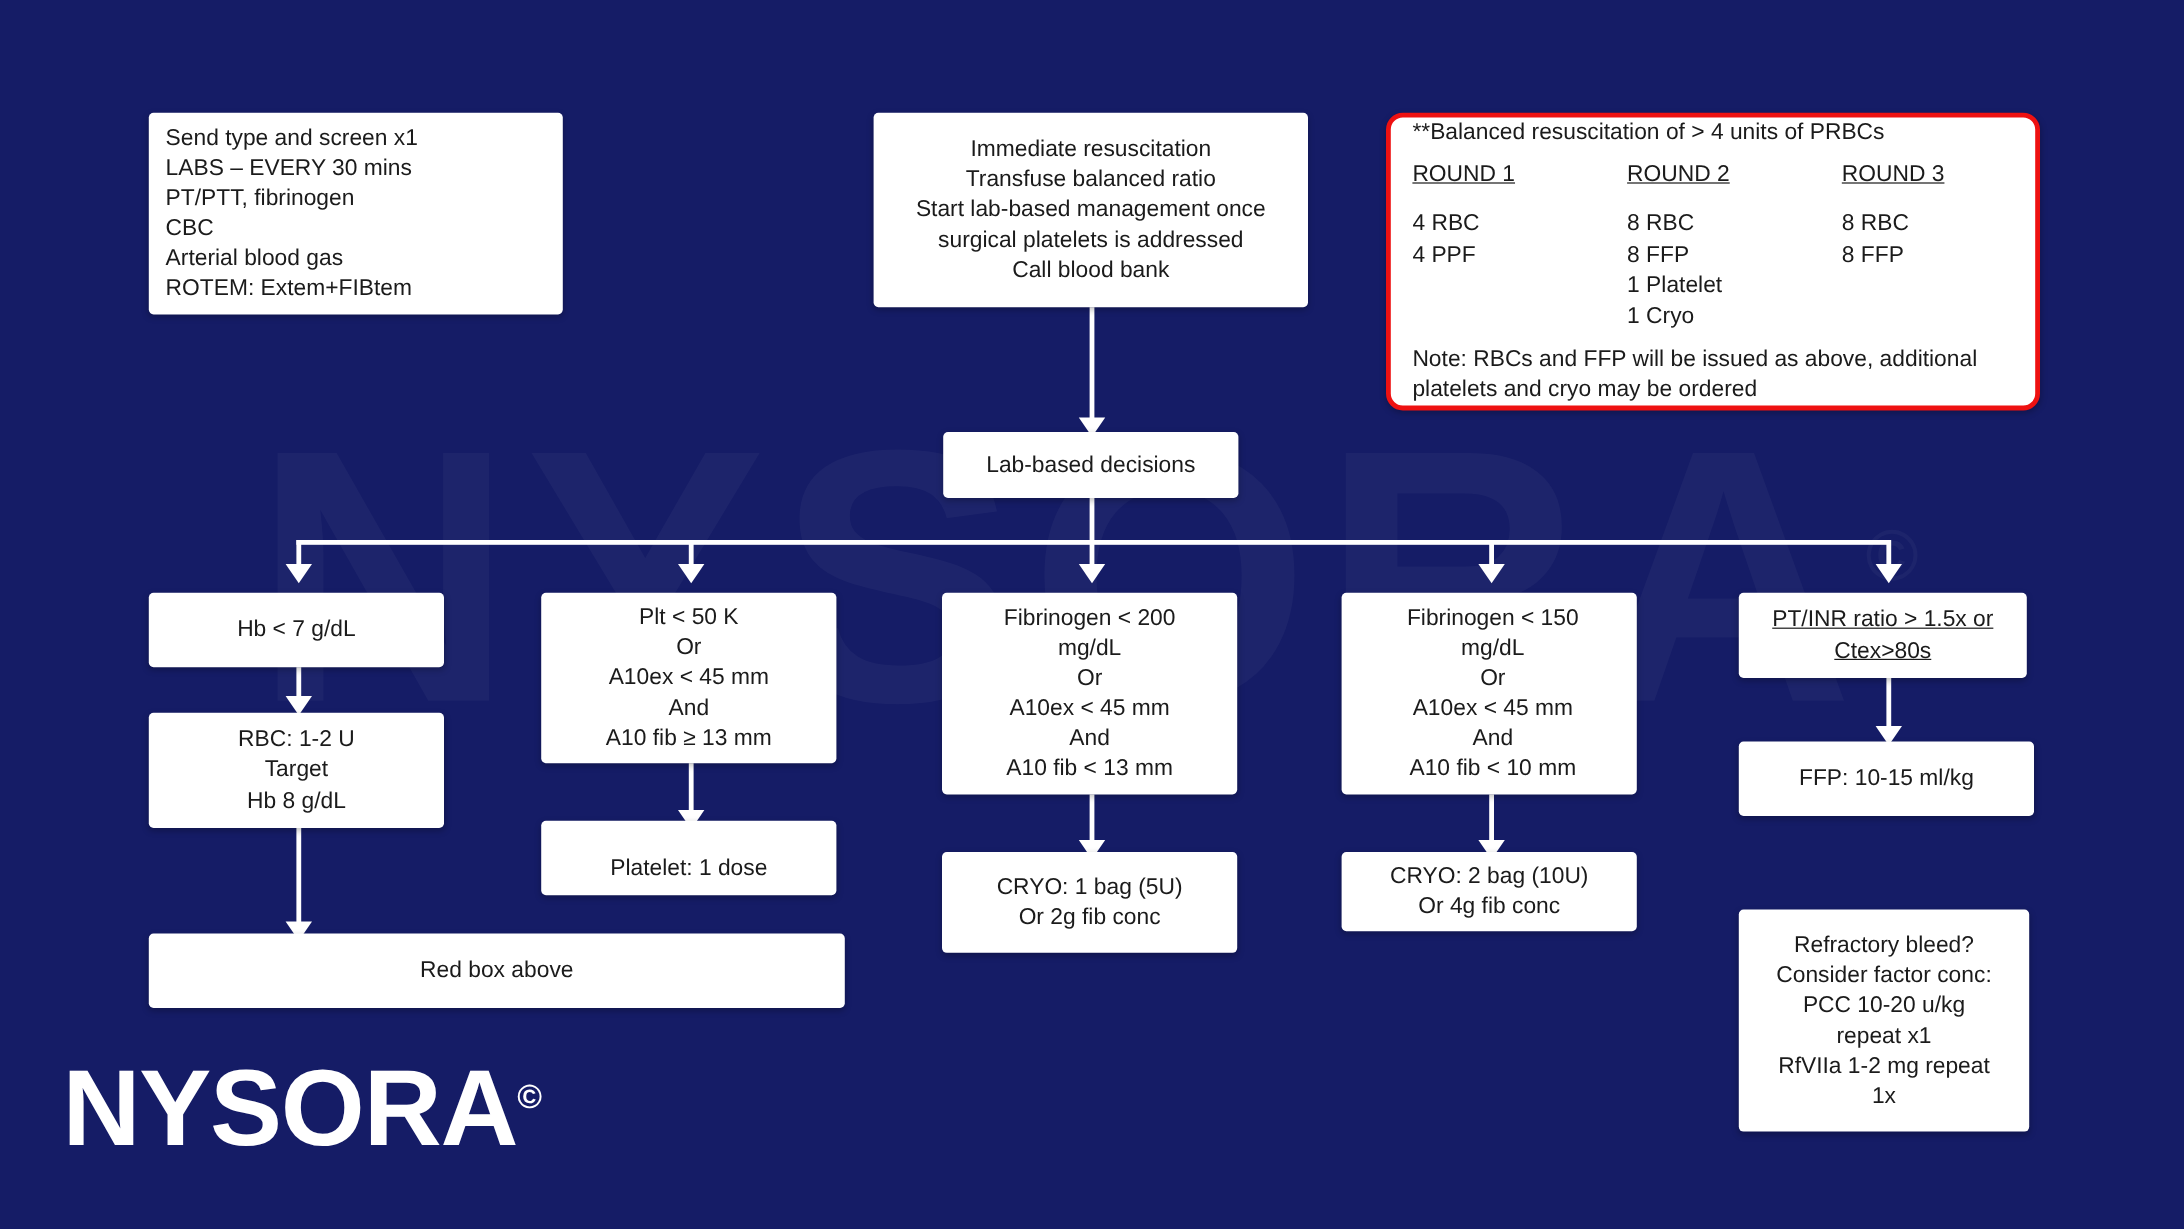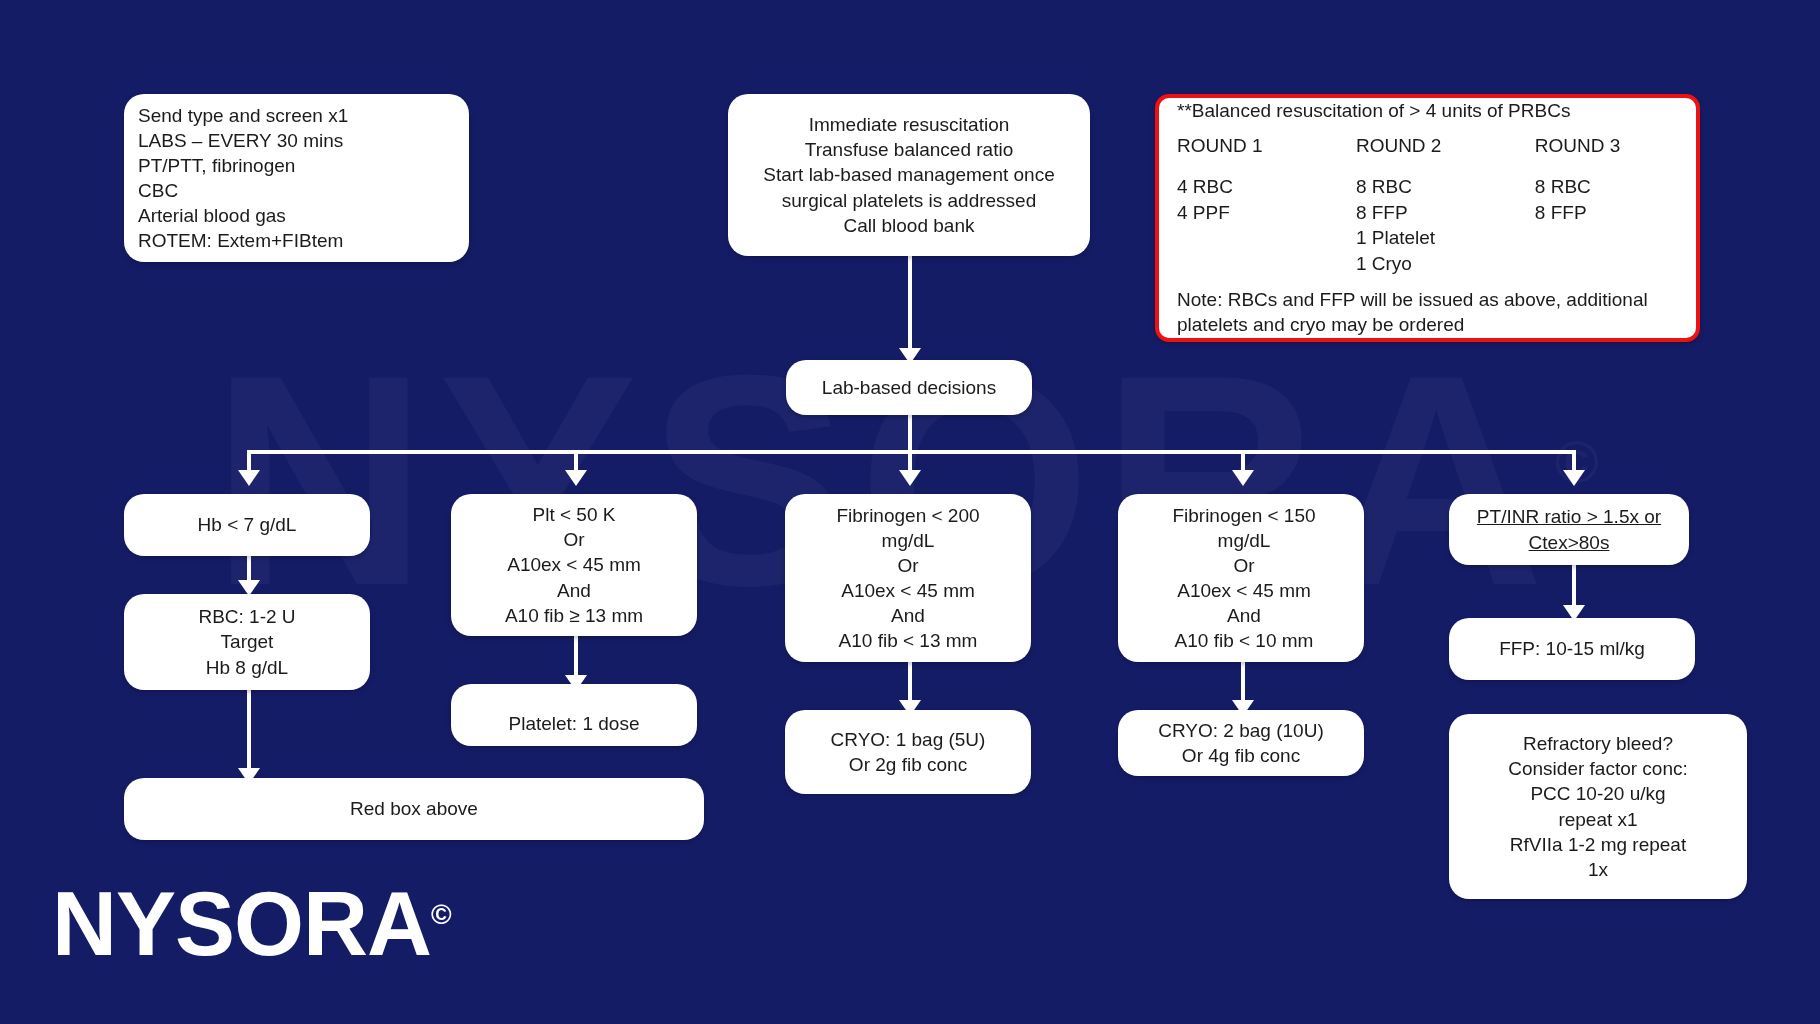--- a/index.html
+++ b/index.html
@@ -49,21 +49,21 @@
   }
   .logo sup {
     font-size: 28px;
     vertical-align: super;
   }
 
   
   .box {
     position: absolute;
     background: #ffffff;
-    border-radius: 20px;
+    border-radius: 4px;
     box-sizing: border-box;
     display: flex;
     flex-direction: column;
     justify-content: center;
     padding: 10px 14px;
     font-size: 19px;
     line-height: 1.32;
     text-align: center;
     box-shadow: 0 2px 5px rgba(0,0,0,0.25);
   }
@@ -83,20 +83,21 @@
   
   .rounds {
     display: flex;
     margin-top: 10px;
   }
   .rounds .col {
     width: 200px;
   }
   .rounds .col.c3 { width: 160px; }
   .rounds .hdr {
+    text-decoration: underline;
     margin-bottom: 16px;
   }
   .rounds .cell {
     line-height: 1.35;
   }
   .redbox .note {
     margin-top: 10px;
     line-height: 1.35;
   }
 
@@ -256,21 +257,21 @@
   <div class="line">Or 4g fib conc</div>
 </div>
 
 <div class="box" style="left:1449px; top:494px; width:240px; height:71px;text-decoration:underline;">
   <div class="line">PT/INR ratio &gt; 1.5x or</div>
   <div class="line">Ctex&gt;80s</div>
 </div>
 <div class="box" style="left:1449px; top:618px; width:246px; height:62px;">
   <div class="line">FFP: 10-15 ml/kg</div>
 </div>
-<div class="box" style="left:1449px; top:714px; width:298px; height:185px;">
+<div class="box" style="left:1449px; top:758px; width:242px; height:185px;">
   <div class="line">Refractory bleed?</div>
   <div class="line">Consider factor conc:</div>
   <div class="line">PCC 10-20 u/kg</div>
   <div class="line">repeat x1</div>
   <div class="line">RfVIIa 1-2 mg repeat</div>
   <div class="line">1x</div>
 </div>
 
 <div class="logo">
   <span>NYSORA</span><sup>©</sup>

